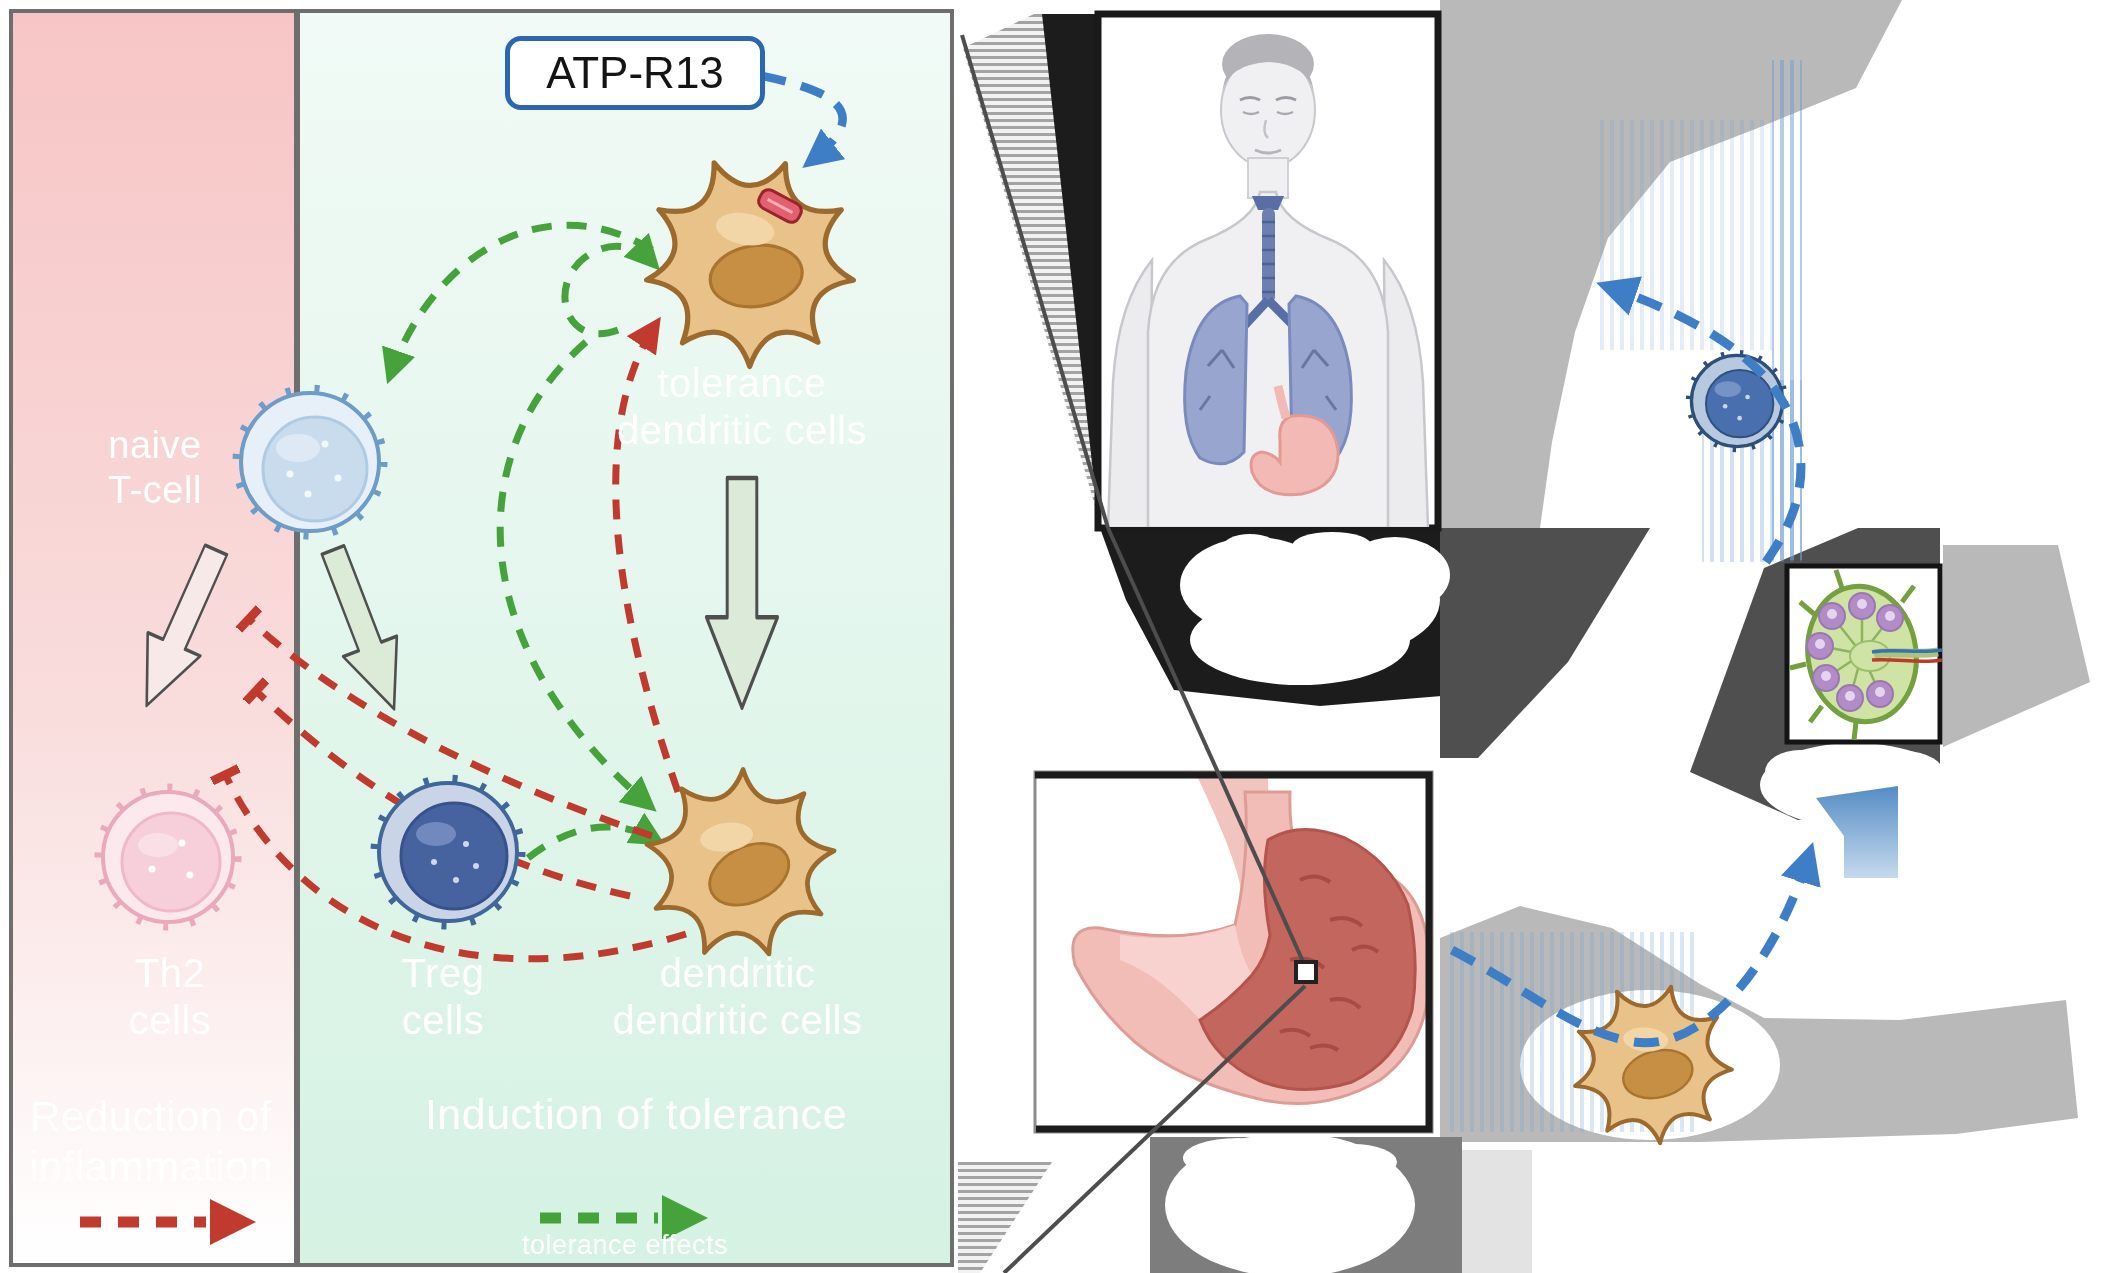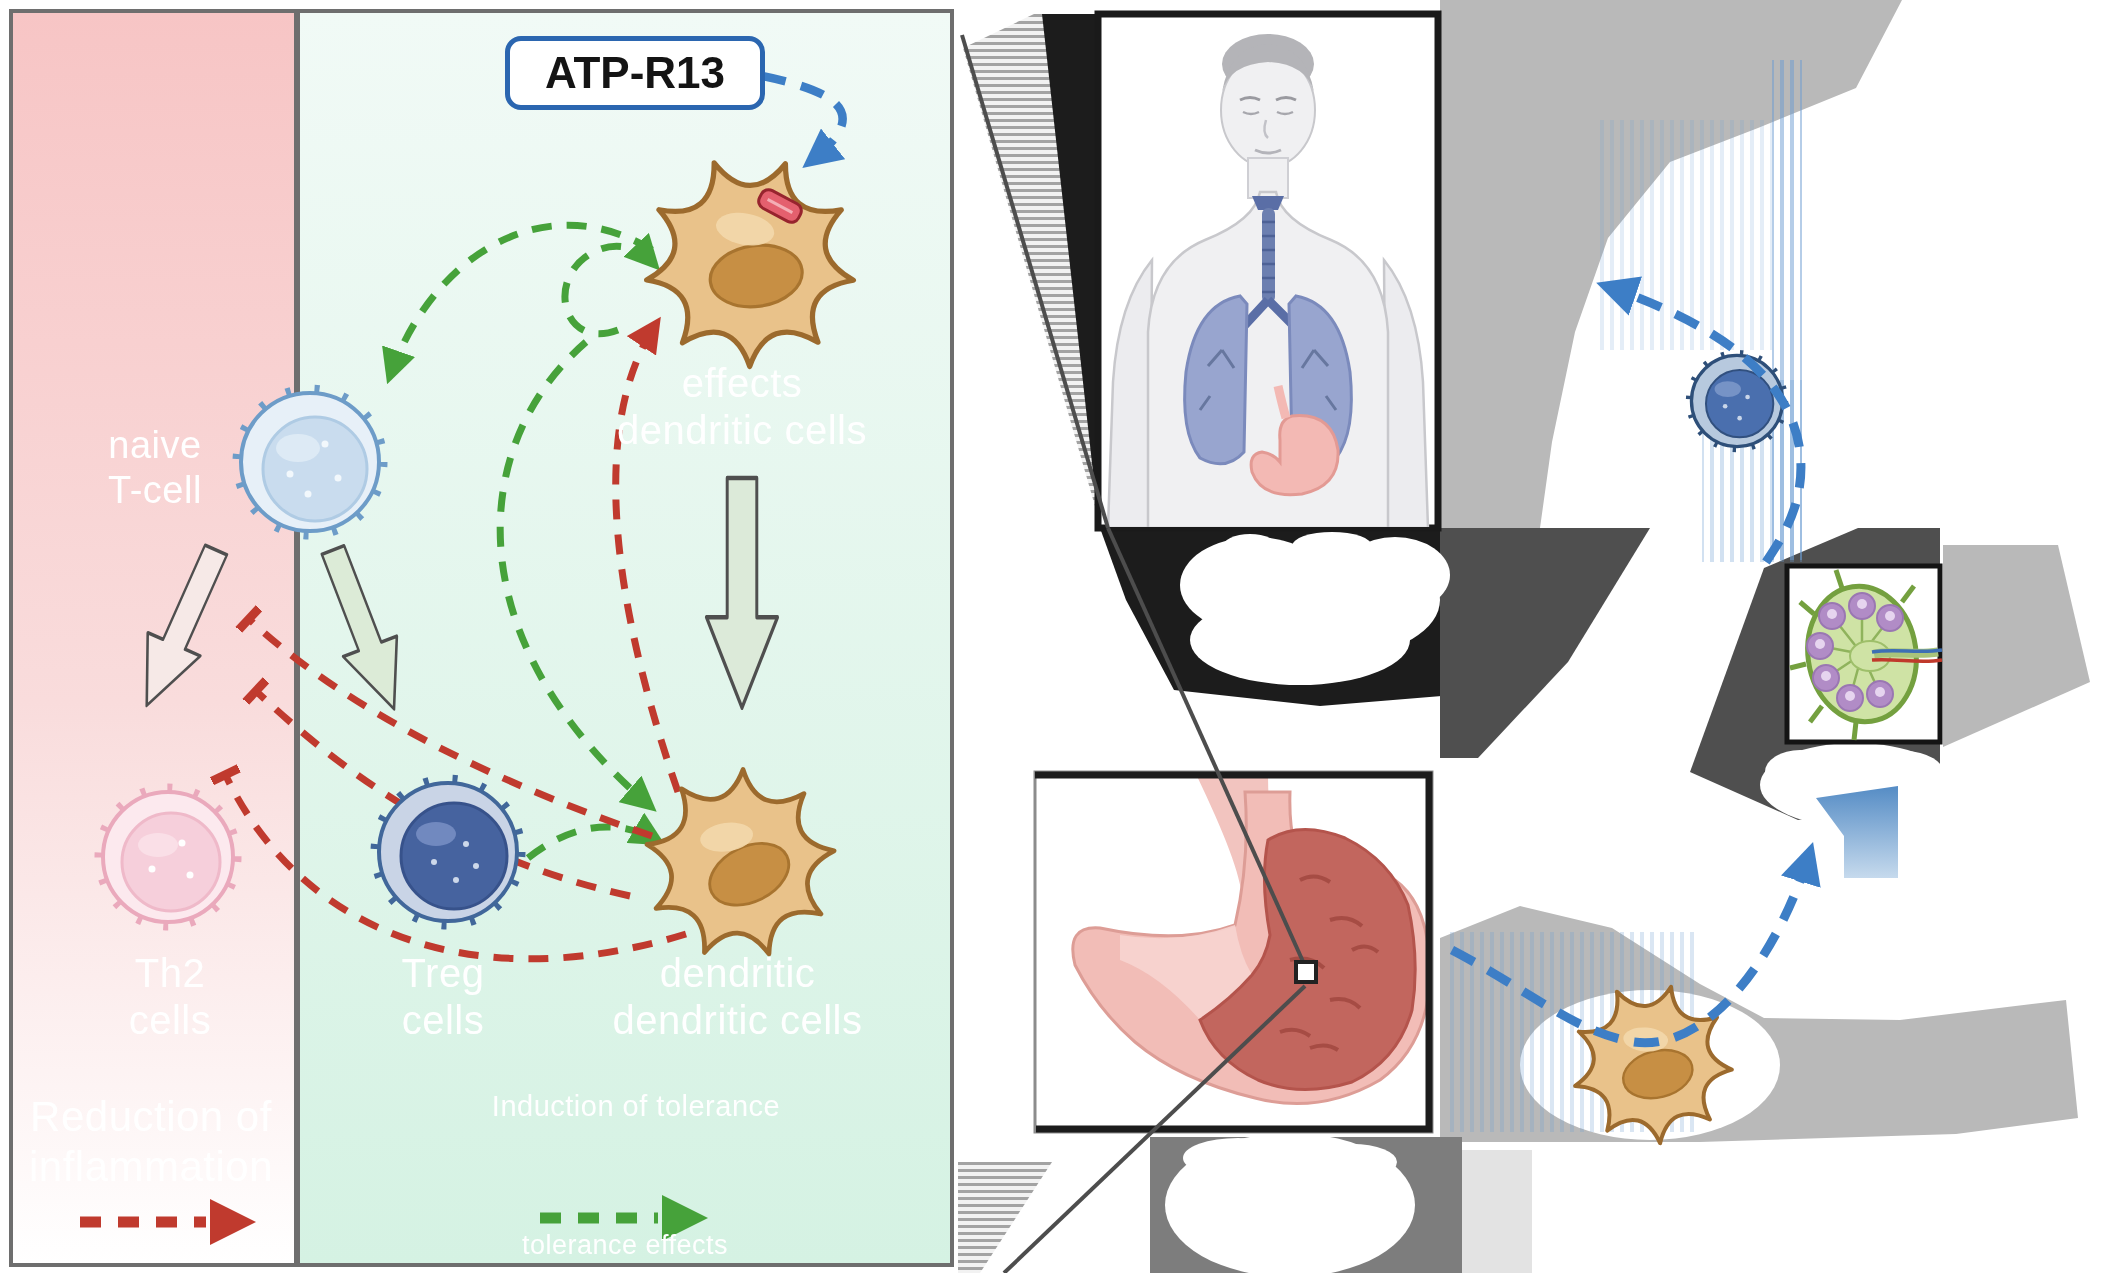--- a/index.html
+++ b/index.html
@@ -9,21 +9,21 @@
   }
   .canvas svg.base{position:absolute;left:0;top:0;}
   .lbl{
     position:absolute;color:#ffffff;text-align:center;line-height:1.18;
     font-weight:400;letter-spacing:0.5px;user-select:none;
   }
   .atp-box{
     position:absolute;left:505px;top:36px;width:250px;height:64px;
     background:#ffffff;border:5px solid #2b66b0;border-radius:16px;
     display:flex;align-items:center;justify-content:center;
-    font-size:44px;color:#141414;font-weight:700;
+    font-size:44px;color:#141414;font-weight:400;
   }
 </style>
 </head>
 <body>
 
 <div class="canvas">
 
 <svg class="base" width="2121" height="1273" viewBox="0 0 2121 1273">
   <defs>
     <linearGradient id="gradPink" x1="0" y1="0" x2="0" y2="1">
@@ -290,21 +290,21 @@
 <div class="atp-box">
   <span>ATP-R13</span>
 </div>
 
 <div class="lbl" style="left:55px;top:423px;width:200px;font-size:38px;">
   <span>naive</span><br>
   <span>T-cell</span>
 </div>
 
 <div class="lbl" style="left:592px;top:360px;width:300px;font-size:40px;">
-  <span>effects</span><br>
+  <span>tolerance</span><br>
   <span>dendritic cells</span>
 </div>
 
 <div class="lbl" style="left:80px;top:950px;width:180px;font-size:40px;">
   <span>Th2</span><br>
   <span>cells</span>
 </div>
 
 <div class="lbl" style="left:348px;top:950px;width:190px;font-size:40px;">
   <span>Treg</span><br>
@@ -314,21 +314,21 @@
 <div class="lbl" style="left:585px;top:950px;width:305px;font-size:40px;">
   <span>dendritic</span><br>
   <span>dendritic cells</span>
 </div>
 
 <div class="lbl" style="left:16px;top:1092px;width:270px;font-size:42px;">
   <span>Reduction of</span><br>
   <span>inflammation</span>
 </div>
 
-<div class="lbl" style="left:330px;top:1089px;width:612px;font-size:29px;">
+<div class="lbl" style="left:330px;top:1089px;width:612px;font-size:43px;">
   <span>Induction of tolerance</span>
 </div>
 
 <div class="lbl" style="left:515px;top:1230px;width:220px;font-size:27px;">
   <span>tolerance effects</span>
 </div>
 
 </div>
 
 </body></html>

